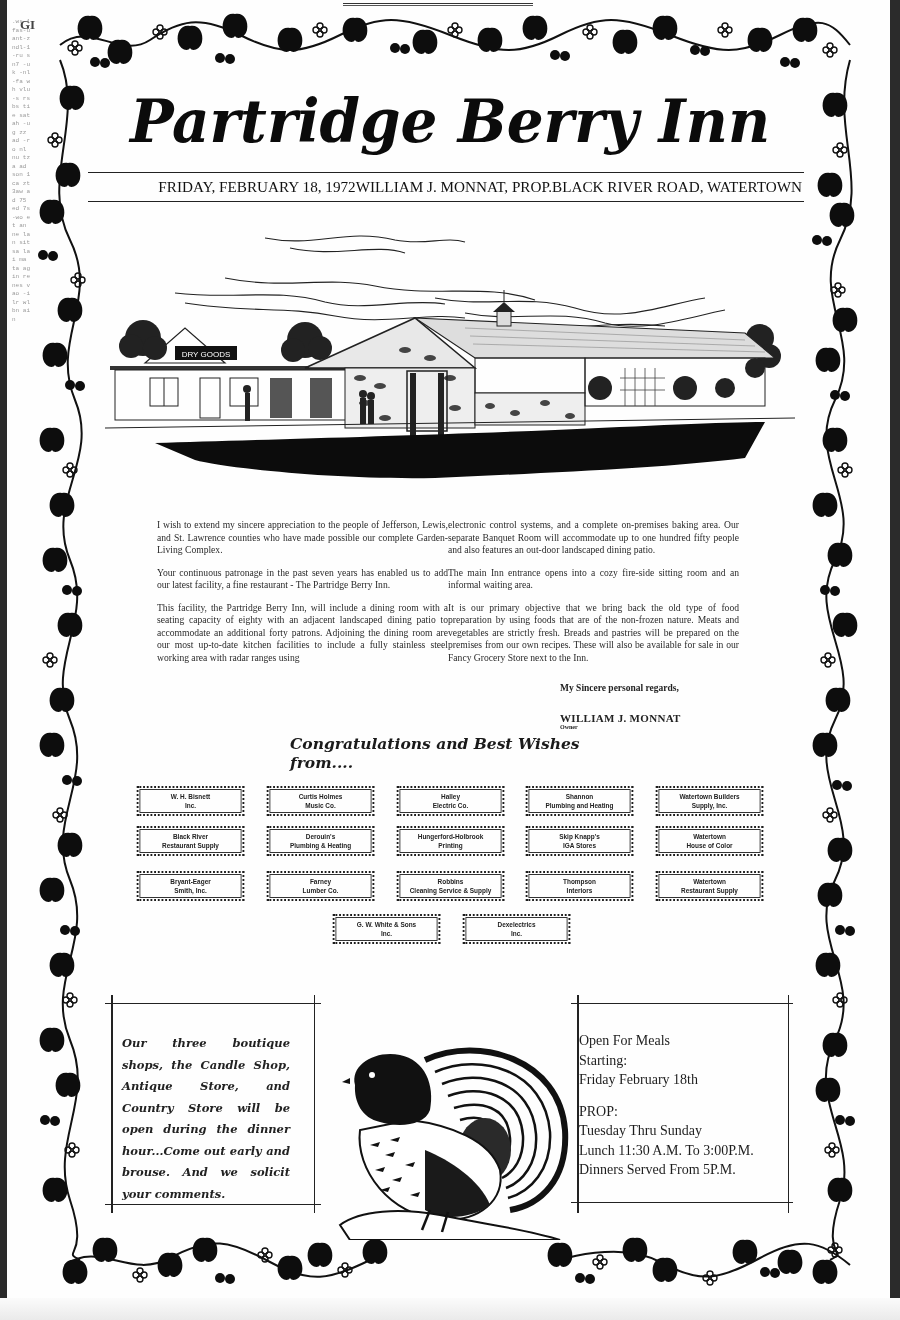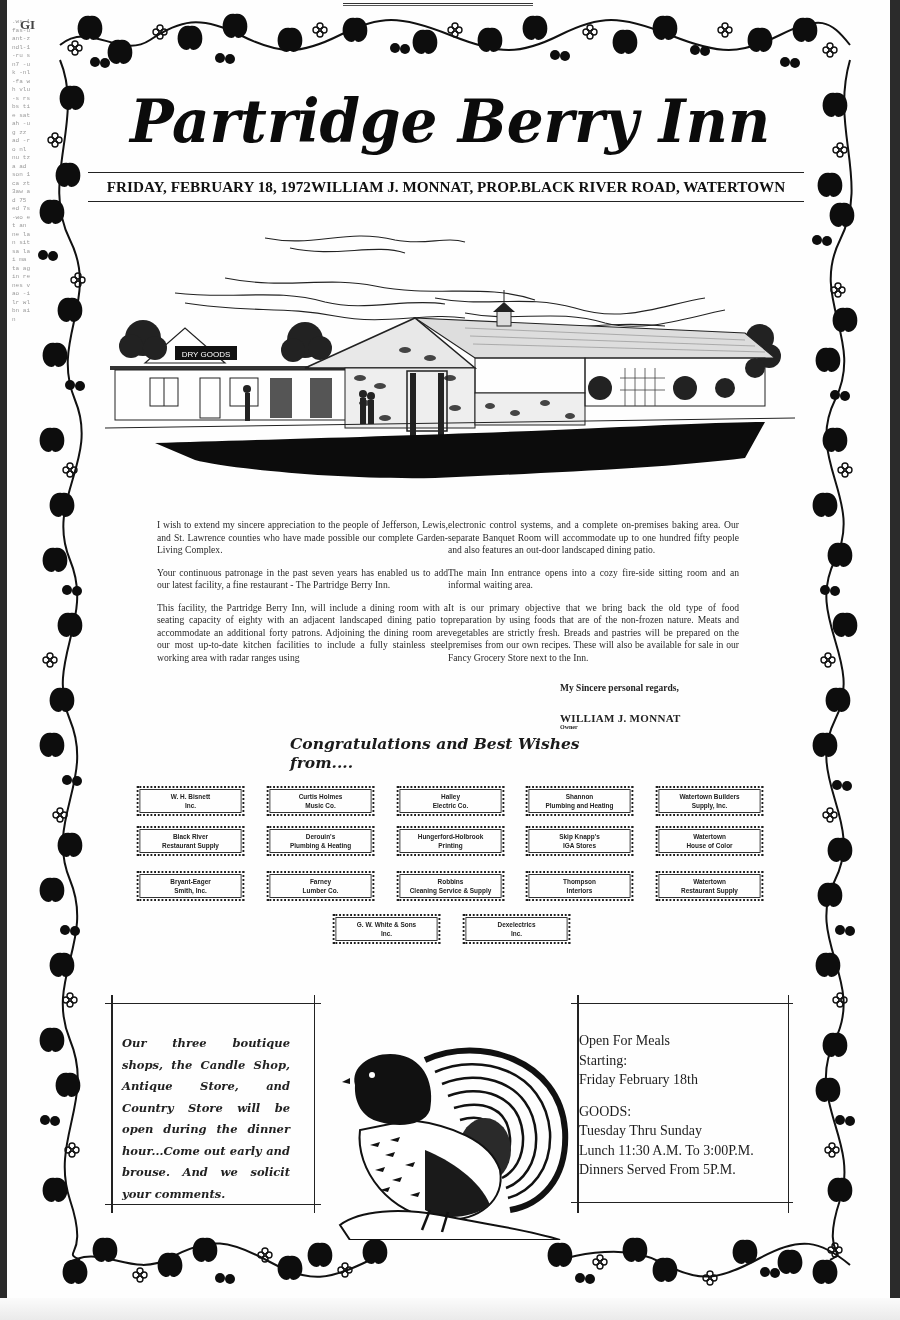--- a/index.html
+++ b/index.html
@@ -39,22 +39,22 @@
     
     .masthead-title {
       position: absolute; left: 90px; top: 86px; width: 720px; text-align: center;
       font-family: "DejaVu Serif", serif; font-weight: bold; font-style: italic;
       font-size: 58px; letter-spacing: 0px; color: #0b0b0b; line-height: 72px;
       transform: scaleY(1.02);
     }
     .dateline {
       position: absolute; left: 88px; top: 172px; width: 716px; height: 30px;
       border-top: 1.5px solid #222; border-bottom: 1.5px solid #222;
-      display: flex; justify-content: center; align-items: center;
-      font-family: "Liberation Serif", serif; font-weight: bold; font-size: 15.2px;
+      display: flex; justify-content: flex-end; align-items: center;
+      font-family: "Liberation Serif", serif; font-weight: normal; font-size: 15.2px;
       padding: 0 2px; color: #111;
     }
 
     
     .illustration { position: absolute; left: 105px; top: 228px; width: 690px; height: 260px; }
 
     
     .letter {
       position: absolute; left: 157px; top: 519px; width: 590px;
       display: flex; font-size: 9.6px; line-height: 12.5px; color: #2a2a2a;
@@ -499,18 +499,18 @@
 
 <div class="hours-box">
   <div class="frame"></div>
   <div class="vl" style="left:6px"></div>
   <div class="vl" style="right:4px"></div>
   <div class="hours-text">
     <div>Open For Meals</div>
     <div>Starting:</div>
     <div>Friday February 18th</div>
     <div class="gap"></div>
-    <div>GOODS:</div>
+    <div>PROP:</div>
     <div>Tuesday Thru Sunday</div>
     <div>Lunch 11:30 A.M. To 3:00P.M.</div>
     <div>Dinners Served From 5P.M.</div>
   </div>
 </div>
 
 </body></html>

